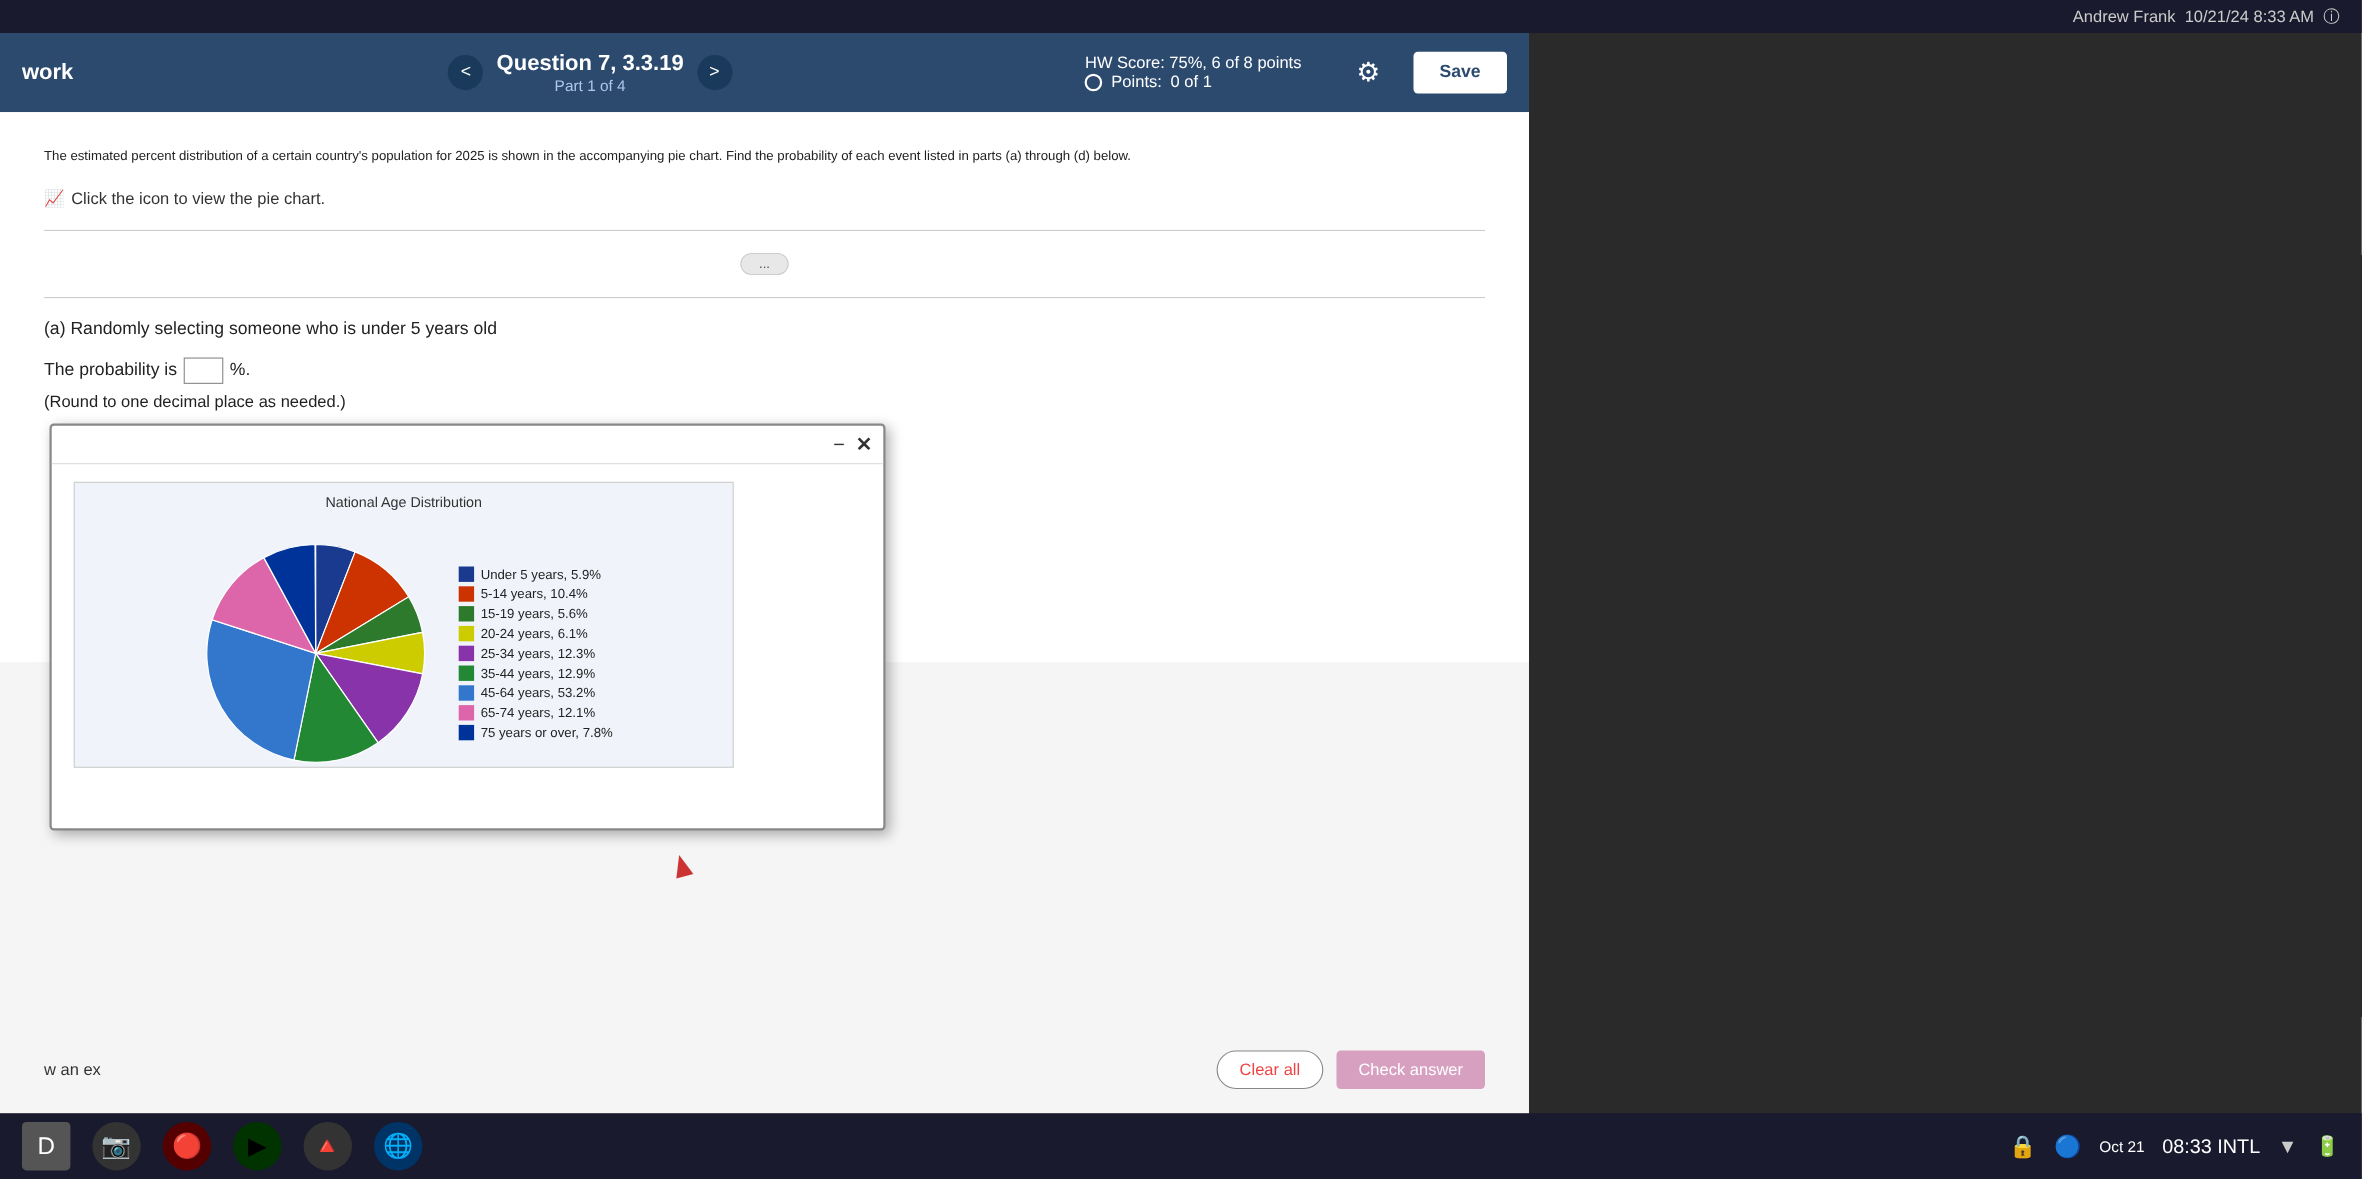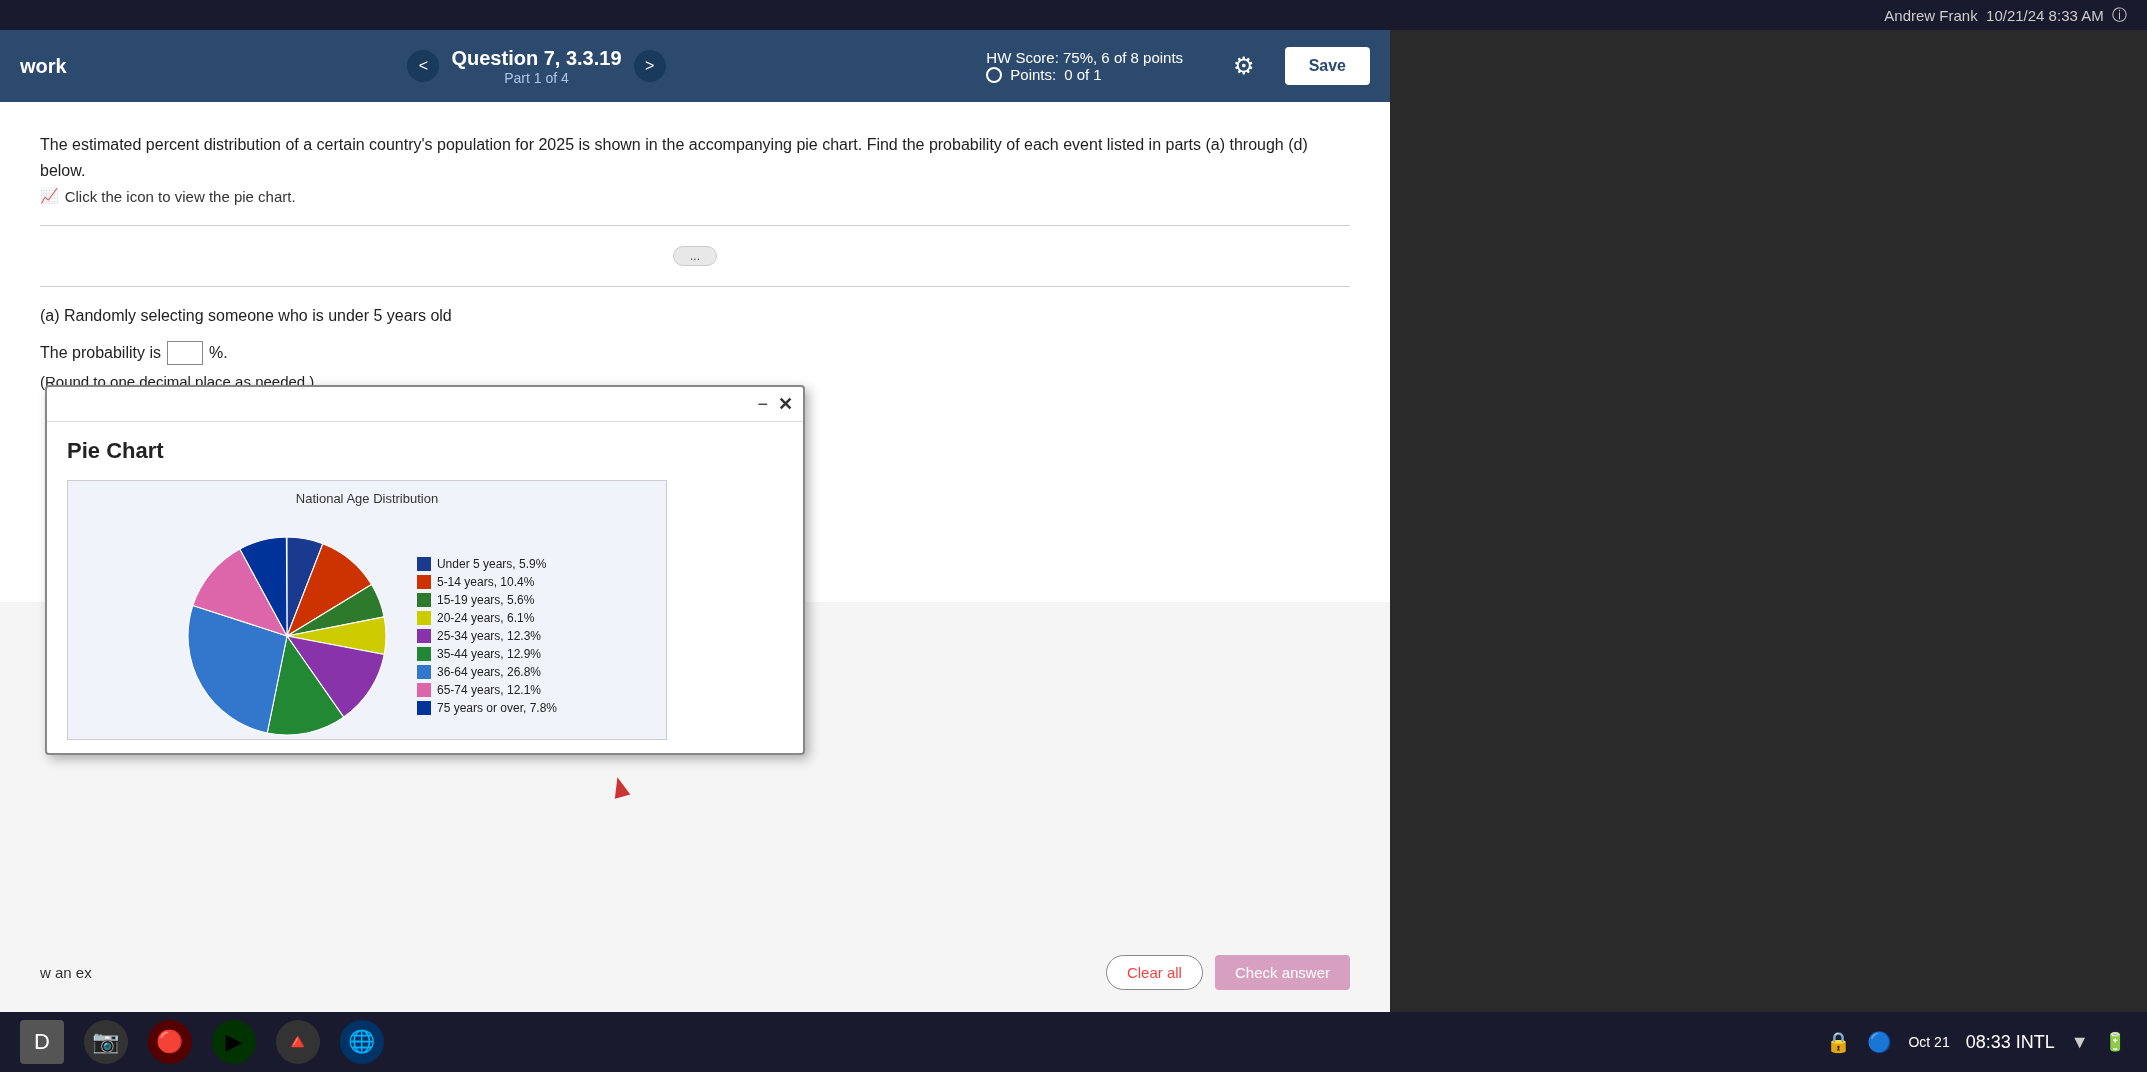--- a/index.html
+++ b/index.html
@@ -142,24 +142,24 @@
     }
 
     
     .content-area {
       padding: 30px 40px;
       background: white;
       min-height: 500px;
     }
 
     .question-text {
-      font-size: 16px;
+      font-size: 12px;
       color: #222;
       line-height: 1.6;
-      margin-bottom: 4px;
+      margin-bottom: 20px;
     }
 
     .chart-link {
       color: #333;
       font-size: 15px;
       cursor: pointer;
       display: flex;
       align-items: center;
       gap: 6px;
       margin-bottom: 20px;
@@ -463,21 +463,20 @@
 
   <div class="pie-dialog">
     <div class="dialog-header">
       <button class="dialog-minimize">−</button>
       <button class="dialog-close">✕</button>
     </div>
 
     <div class="cursor-arrow"></div>
 
     <div class="dialog-body">
-      <div class="pie-chart-title">Pie Chart</div>
 
       <div class="chart-box">
         <div class="chart-box-title">National Age Distribution</div>
         <div class="chart-content">
 
           <svg class="pie-svg" viewBox="0 0 200 200">
 
             <g id="pie-slices">
                 <path d="M100,100 L100,10 A90,90 0 0,1 132.60478300340912,16.113599878761022 Z" fill="#1a3a8f" stroke="white" stroke-width="1"></path>
                 <path d="M100,100 L132.60478300340912,16.113599878761022 A90,90 0 0,1 176.8849688529366,53.21643916413617 Z" fill="#cc3300" stroke="white" stroke-width="1"></path>
@@ -511,21 +510,21 @@
               <div class="legend-item">
                 <span class="legend-color" style="background: rgb(136, 51, 170);"></span>
                 <span>25-34 years, 12.3%</span>
               </div>
               <div class="legend-item">
                 <span class="legend-color" style="background: rgb(34, 136, 51);"></span>
                 <span>35-44 years, 12.9%</span>
               </div>
               <div class="legend-item">
                 <span class="legend-color" style="background: rgb(51, 119, 204);"></span>
-                <span>36-64 years, 26.8%</span>
+                <span>45-64 years, 53.2%</span>
               </div>
               <div class="legend-item">
                 <span class="legend-color" style="background: rgb(221, 102, 170);"></span>
                 <span>65-74 years, 12.1%</span>
               </div>
               <div class="legend-item">
                 <span class="legend-color" style="background: rgb(0, 51, 153);"></span>
                 <span>75 years or over, 7.8%</span>
               </div>
             </div>

